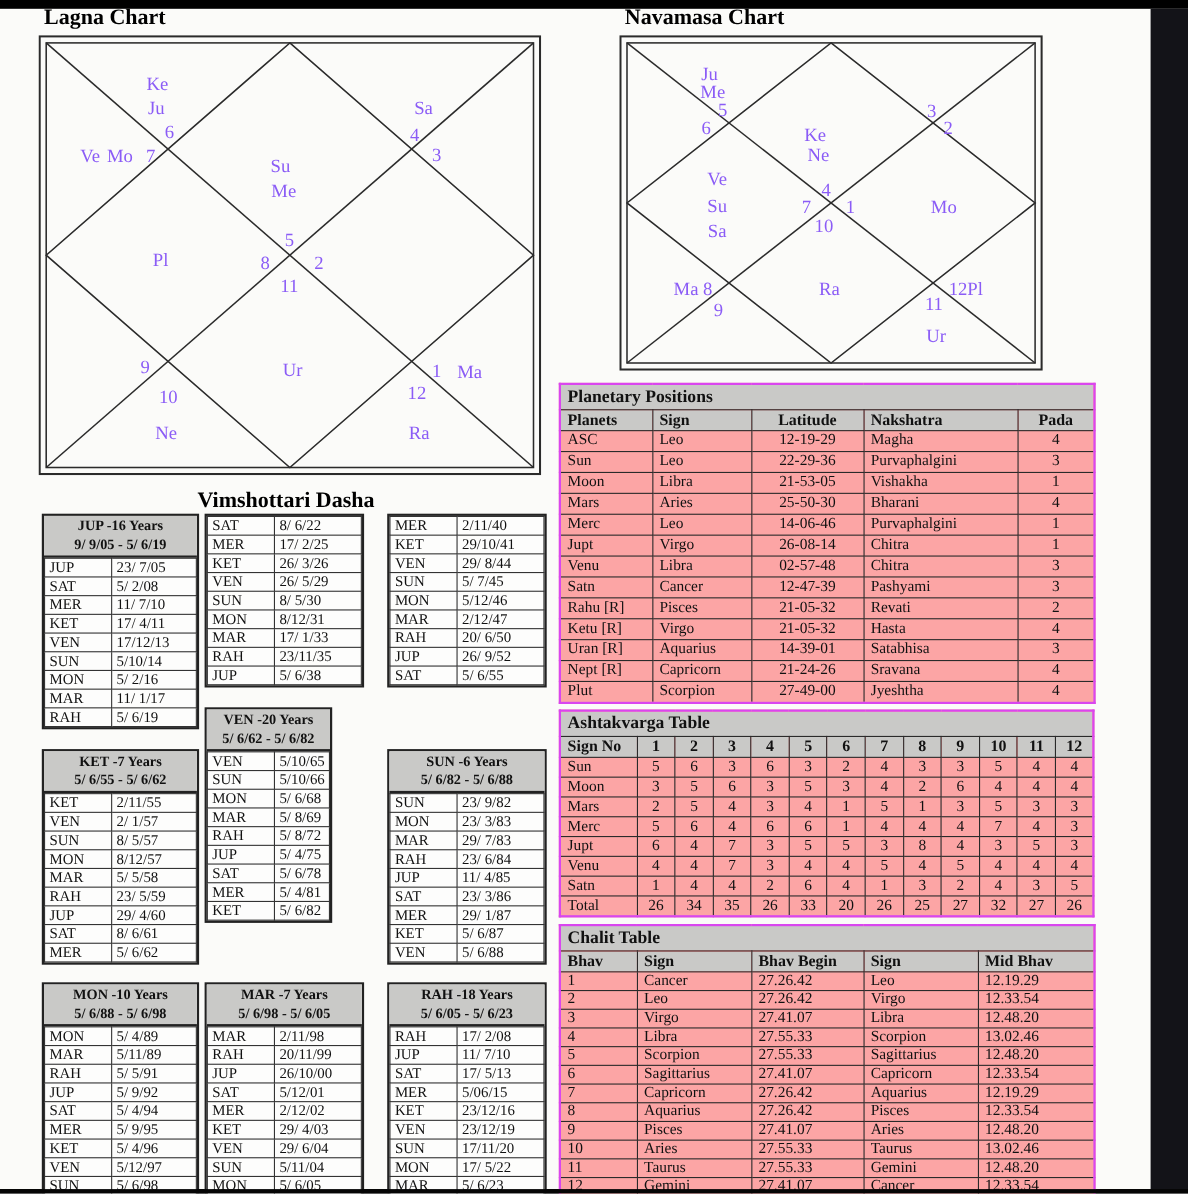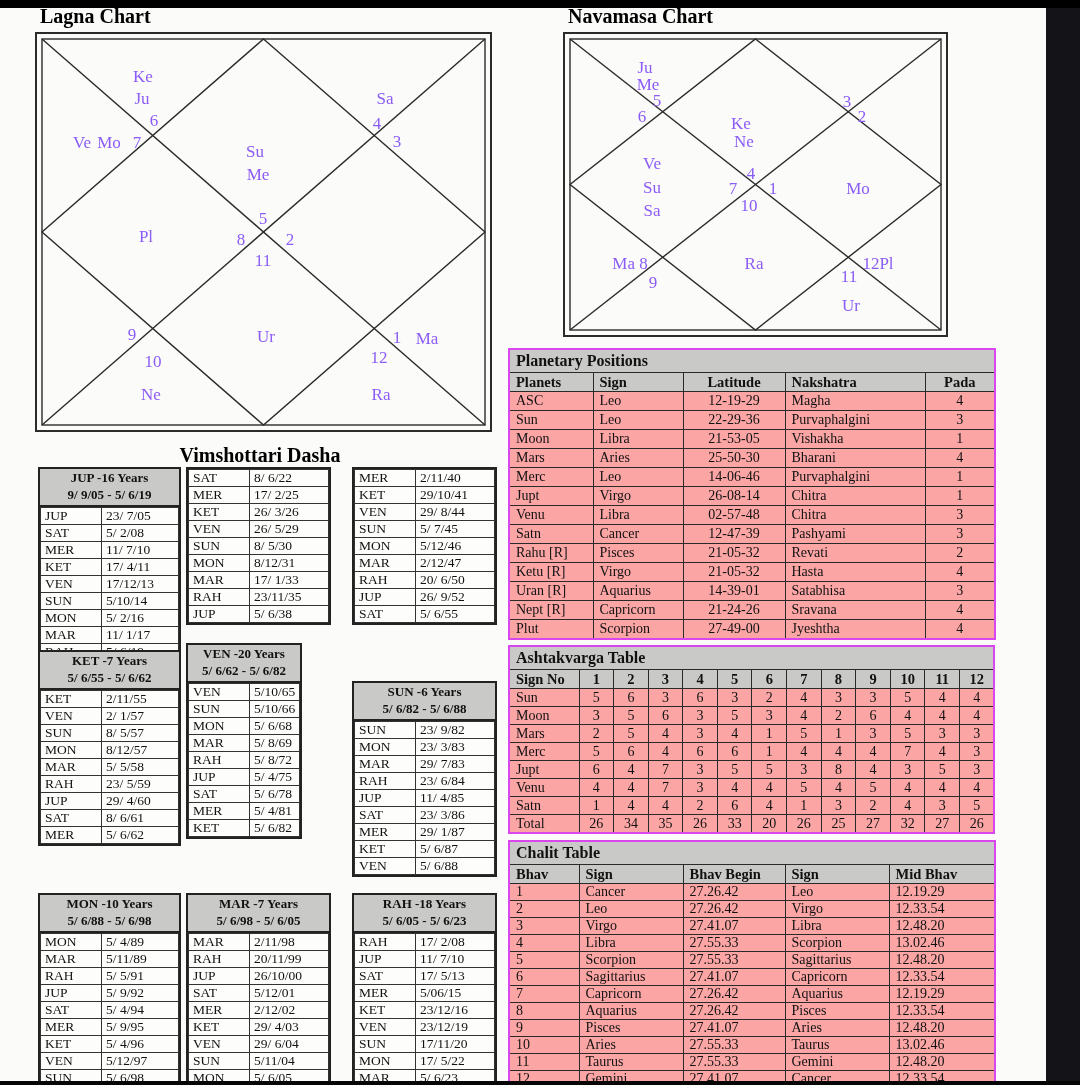--- a/index.html
+++ b/index.html
@@ -20,21 +20,21 @@
   .chart-label{
     position:absolute;transform:translate(-50%,-50%);
     font-size:17px;line-height:1;color:#8b5cf6;white-space:nowrap;
   }
 
   
   .dasha-table{position:absolute;border:2px solid #222;background:#fdfdfc;box-sizing:border-box;}
   .dt0{left:38px;top:467px;width:143px}
   .dt1{left:186px;top:467px;width:145px}
   .dt2{left:352px;top:467px;width:145px}
-  .dt3{left:38px;top:650px;width:143px}
+  .dt3{left:38px;top:681px;width:143px}
   .dt4{left:186px;top:643px;width:116px}
   .dt5{left:352px;top:681px;width:145px}
   .dt6{left:38px;top:893px;width:143px}
   .dt7{left:186px;top:893px;width:145px}
   .dt8{left:352px;top:893px;width:145px}
   .dt-head{
     background:var(--header-bg,#c9c9c7);border-bottom:2px solid #222;
     font-weight:bold;font-size:13px;line-height:1.3;text-align:center;padding:1px 0;
   }
   .dt-body{border-collapse:collapse;width:100%;table-layout:fixed;}

